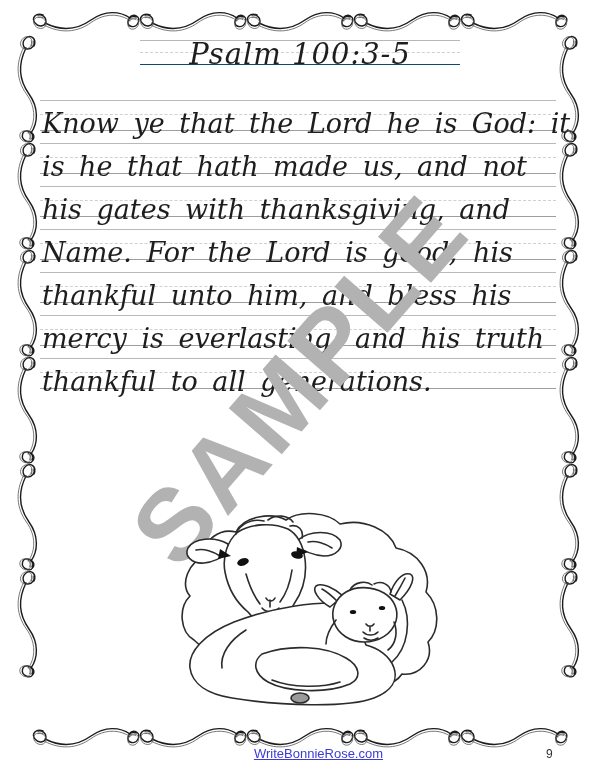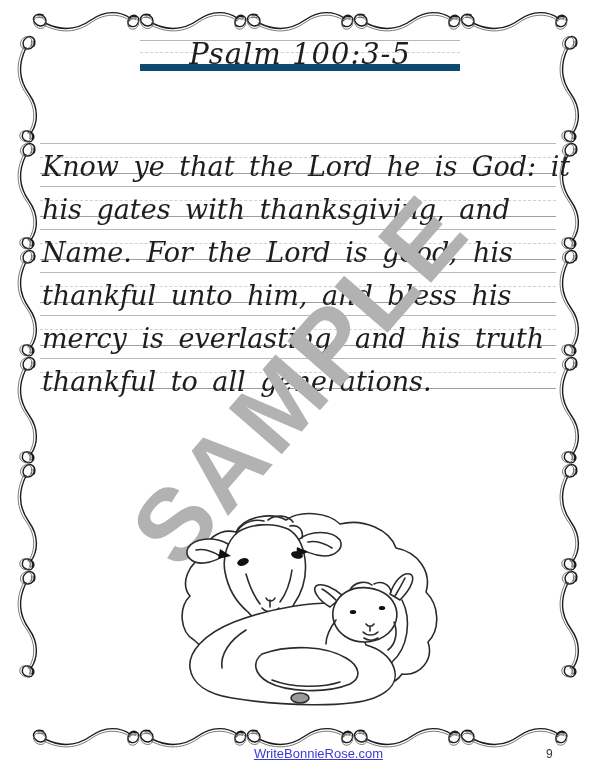--- a/index.html
+++ b/index.html
@@ -6,30 +6,30 @@
   body{
     width:600px;height:776px;position:relative;background:#ffffff;
     font-family:"Liberation Sans",sans-serif;overflow:hidden;
   }
   
   .border-layer{position:absolute;left:0;top:0;width:600px;height:776px;z-index:1;pointer-events:none;}
 
   
   .title-guide{
     position:absolute;left:140px;top:40px;width:320px;height:23px;
-    border-top:1px solid #b7b7b7;border-bottom:7px solid #0c4a6e;z-index:0;
+    border-top:1px solid #b7b7b7;border-bottom:1px solid #0c4a6e;z-index:0;
   }
   .title-guide .mid{position:absolute;left:0;right:0;top:11px;border-top:1px dashed #d0d0d0;}
   .title-text{
     position:absolute;left:0;right:0;bottom:-7px;text-align:center;white-space:nowrap;
     font:italic 29px "DejaVu Serif",serif;color:#1e1e1e;z-index:3;letter-spacing:1px;
   }
 
   
-  .rows{position:absolute;left:40px;top:100px;width:516px;z-index:0;margin-top:43px;}
+  .rows{position:absolute;left:40px;top:100px;width:516px;z-index:0;}
   .row{
     position:relative;height:29px;margin-bottom:12px;
     border-top:1px solid #b9b9b9;border-bottom:1px solid #9e9e9e;
   }
   .row .mid{position:absolute;left:0;right:0;top:13px;border-top:1px dashed #d0d0d0;}
   .hw{
     position:absolute;left:2px;bottom:-9px;white-space:nowrap;
     font:italic 27px "DejaVu Serif",serif;color:#1d1d1d;
     word-spacing:6px;z-index:3;
   }
@@ -113,20 +113,24 @@
 
 <div class="watermark" style="color: rgb(178, 178, 178);">SAMPLE</div>
 
 <div class="rows">
   <div class="row">
       <div class="mid"></div>
       <span class="hw">Know ye that the Lord he is God: it</span>
     </div>
   <div class="row">
       <div class="mid"></div>
+      <span class="hw">is he that hath made us, and not</span>
+    </div>
+  <div class="row">
+      <div class="mid"></div>
       <span class="hw">his gates with thanksgiving, and</span>
     </div>
   <div class="row">
       <div class="mid"></div>
       <span class="hw">Name. For the Lord is good; his</span>
     </div>
   <div class="row">
       <div class="mid"></div>
       <span class="hw">thankful unto him, and bless his</span>
     </div>

